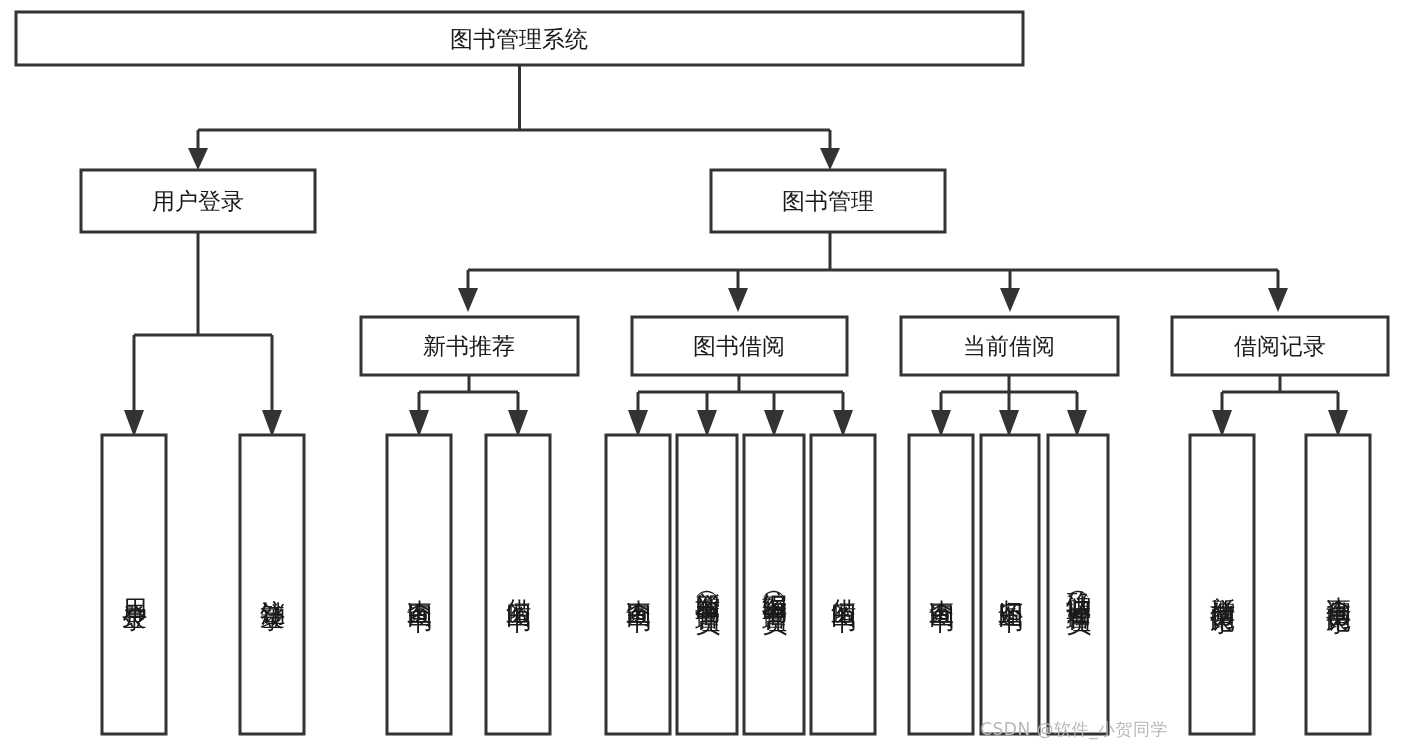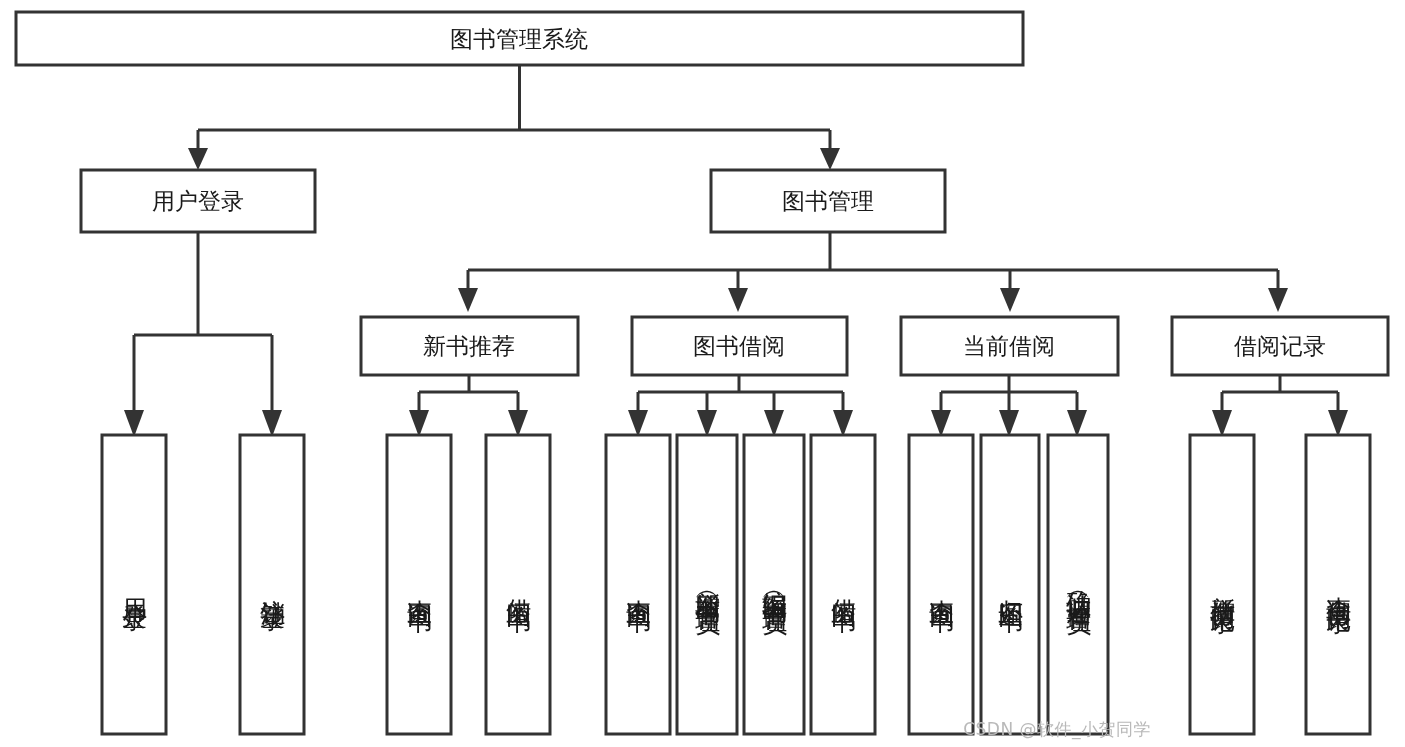--- a/index.html
+++ b/index.html
@@ -57,21 +57,21 @@
     letter-spacing: 3px;
     color: #1a1a1a;
     display: flex;
     align-items: center;
     justify-content: center;
     white-space: nowrap;
     pointer-events: none;
   }
   .watermark {
     position: absolute;
-    right: 25px;
+    right: 8px;
     bottom: 6px;
     font-family: "DejaVu Sans", "Liberation Sans", sans-serif;
     font-size: 17px;
     color: #b9b9b9;
     letter-spacing: 0.5px;
     white-space: nowrap;
   }
 </style>
 </head>
 <body>

